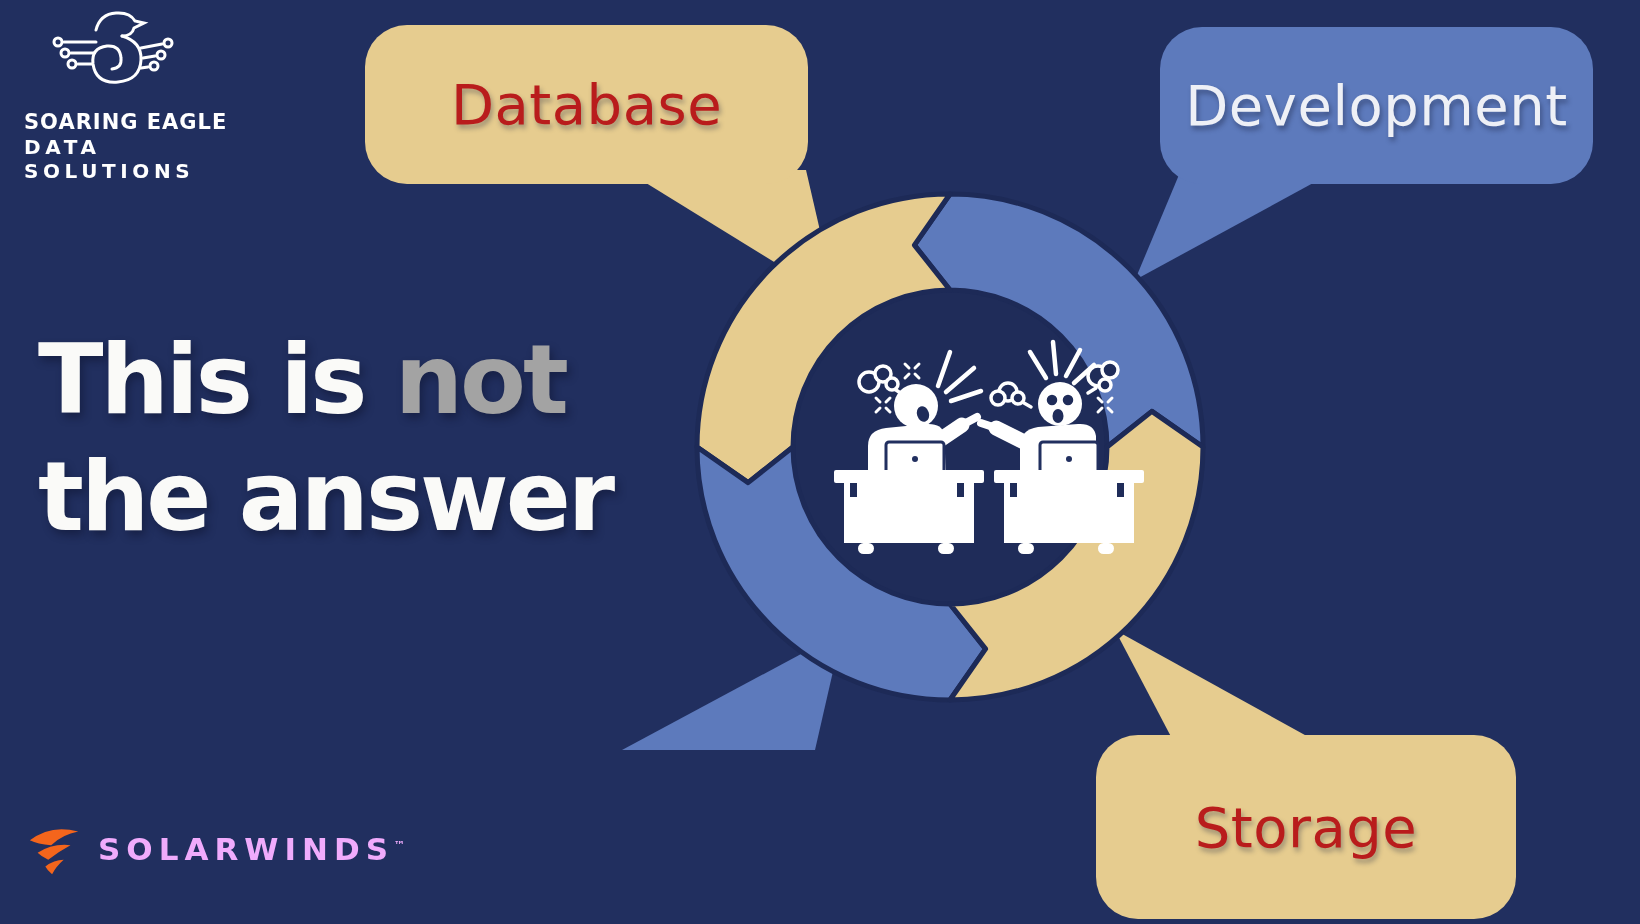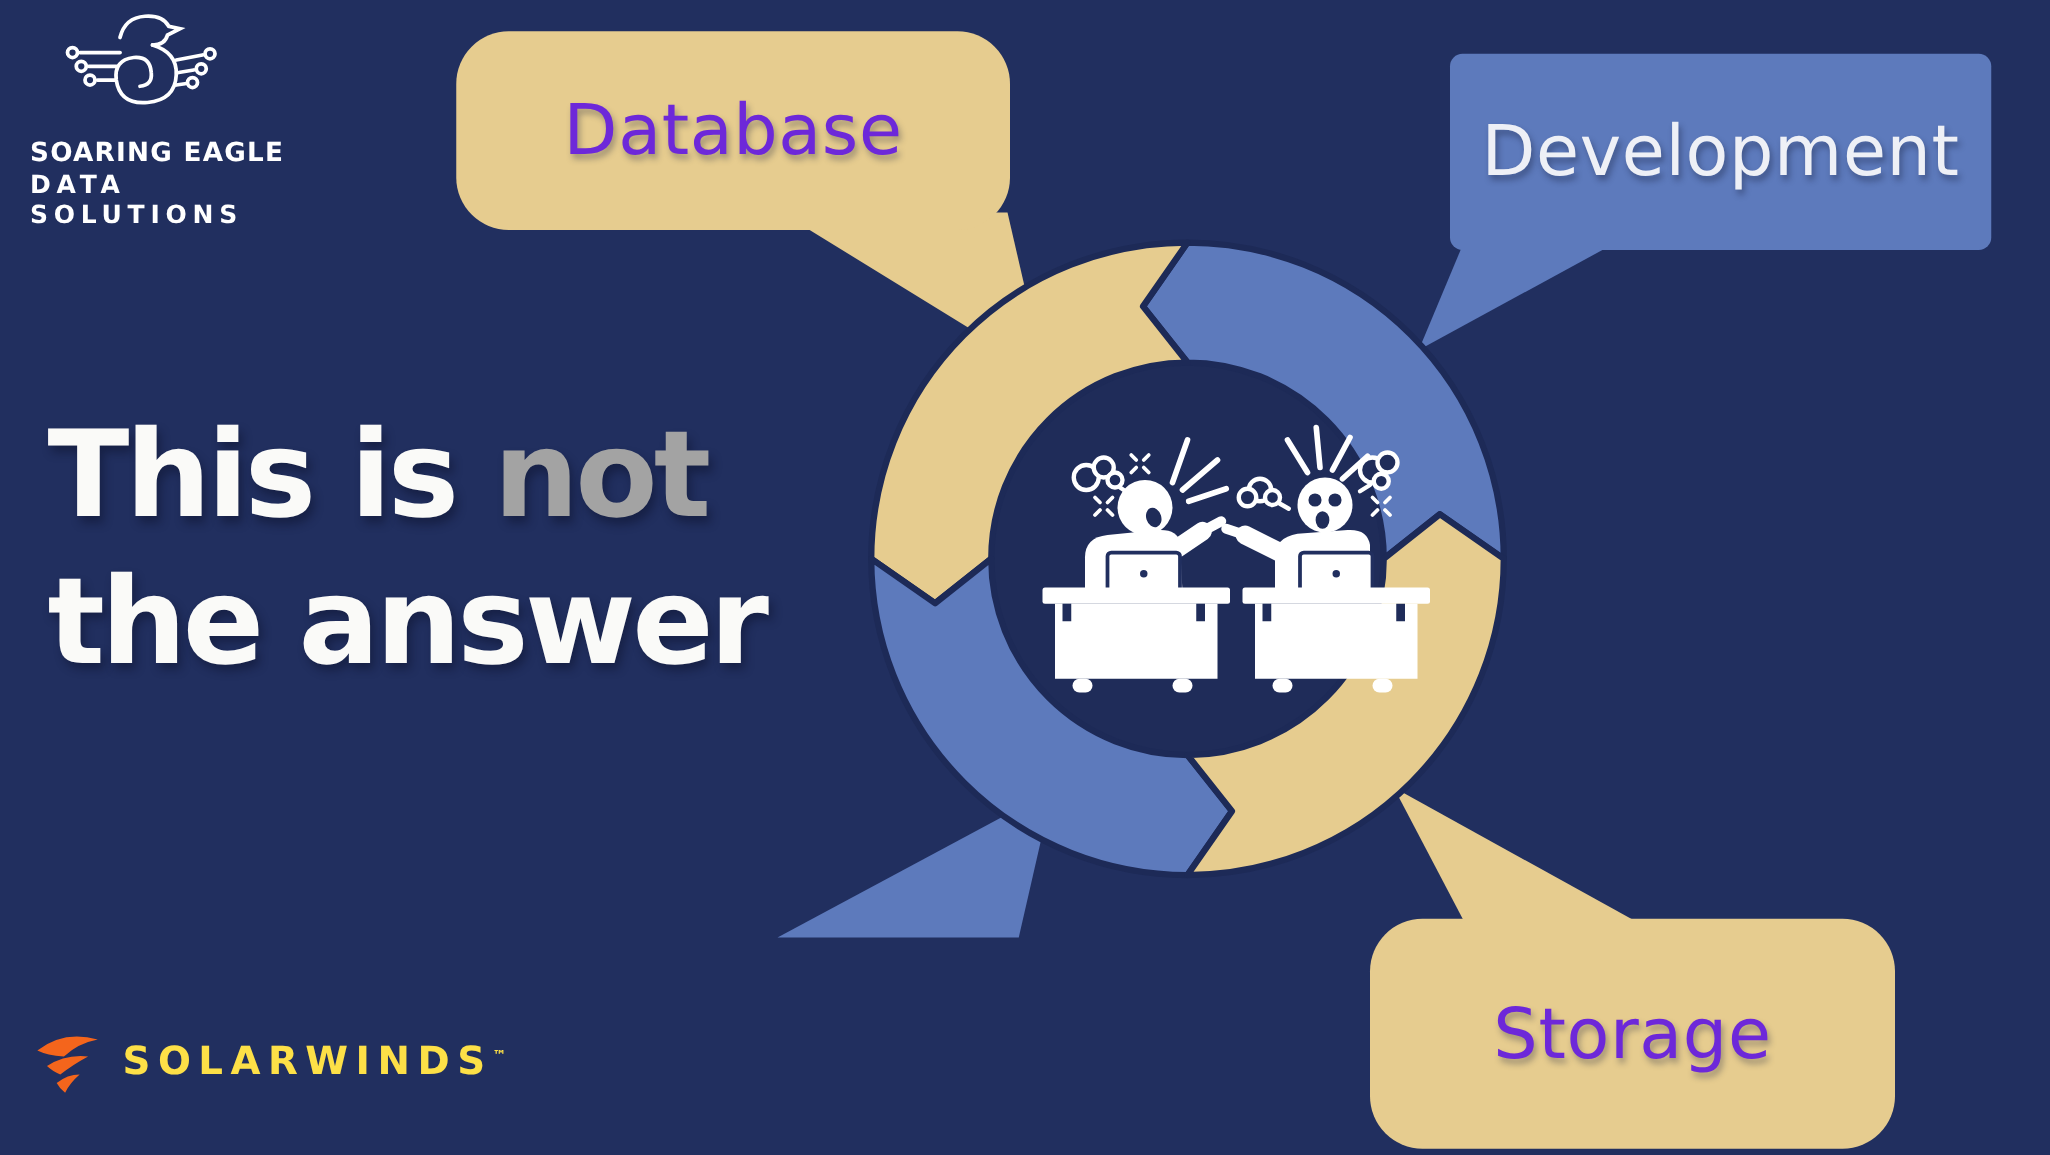--- a/index.html
+++ b/index.html
@@ -9,43 +9,43 @@
     position:relative; width:1640px; height:924px;
     background:#212f5f; overflow:hidden;
   }
   svg.full { position:absolute; left:0; top:0; width:1640px; height:924px; }
 
   
   .bubble {
     position:absolute; display:flex; align-items:center; justify-content:center;
     border-radius:42px; font-size:56px; font-weight:500; letter-spacing:.5px;
   }
-  .bubble.yellow { background:#e6cc8f; color:#6d28d9; text-shadow:2px 4px 5px rgba(24,31,64,.35); }
+  .bubble.yellow { background:#e6cc8f; color:#b91c1c; text-shadow:2px 4px 5px rgba(24,31,64,.35); }
   .bubble.blue   { background:#5d7abc; color:#eef0f6; text-shadow:2px 4px 5px rgba(20,27,56,.40); }
   .bubble-db  { left:365px; top:25px;  width:443px; height:159px; }
-  .bubble-dev { left:1160px; top:43px; width:433px; height:157px;border-radius:10px; }
+  .bubble-dev { left:1160px; top:27px; width:433px; height:157px; }
   .bubble-net { left:363px; top:737px; width:450px; height:157px; }
   .bubble-sto { left:1096px; top:735px; width:420px; height:184px; }
 
   
   .headline {
     position:absolute; left:38px; top:322px; width:660px;
     font-size:96px; font-weight:bold; letter-spacing:-3px; line-height:1.22;
     color:#fafaf8; text-shadow:3px 5px 8px rgba(10,16,40,.45);
   }
   .headline .hl { color:#a3a3a3; }
 
   
   .se-logo { position:absolute; left:24px; top:8px; width:210px; color:#ffffff; }
   .se-logo .icon { display:block; margin-left:14px; }
   .se-name    { font-size:21px; font-weight:bold; letter-spacing:1px; margin-top:0; }
   .se-tagline { font-size:20px; font-weight:700; letter-spacing:4.6px; margin-top:1px; }
 
   
-  .sw-logo { position:absolute; left:26px; top:820px; display:flex; align-items:center; gap:14px; color:#fde047; }
+  .sw-logo { position:absolute; left:26px; top:820px; display:flex; align-items:center; gap:14px; color:#f0abfc; }
   .sw-name { font-size:31px; font-weight:bold; letter-spacing:6px; }
   .sw-tm   { font-size:11px; vertical-align:super; letter-spacing:0; }
 </style>
 </head>
 <body>
 
 <div class="canvas">
 
   <svg class="full" viewBox="0 0 1640 924">
 

